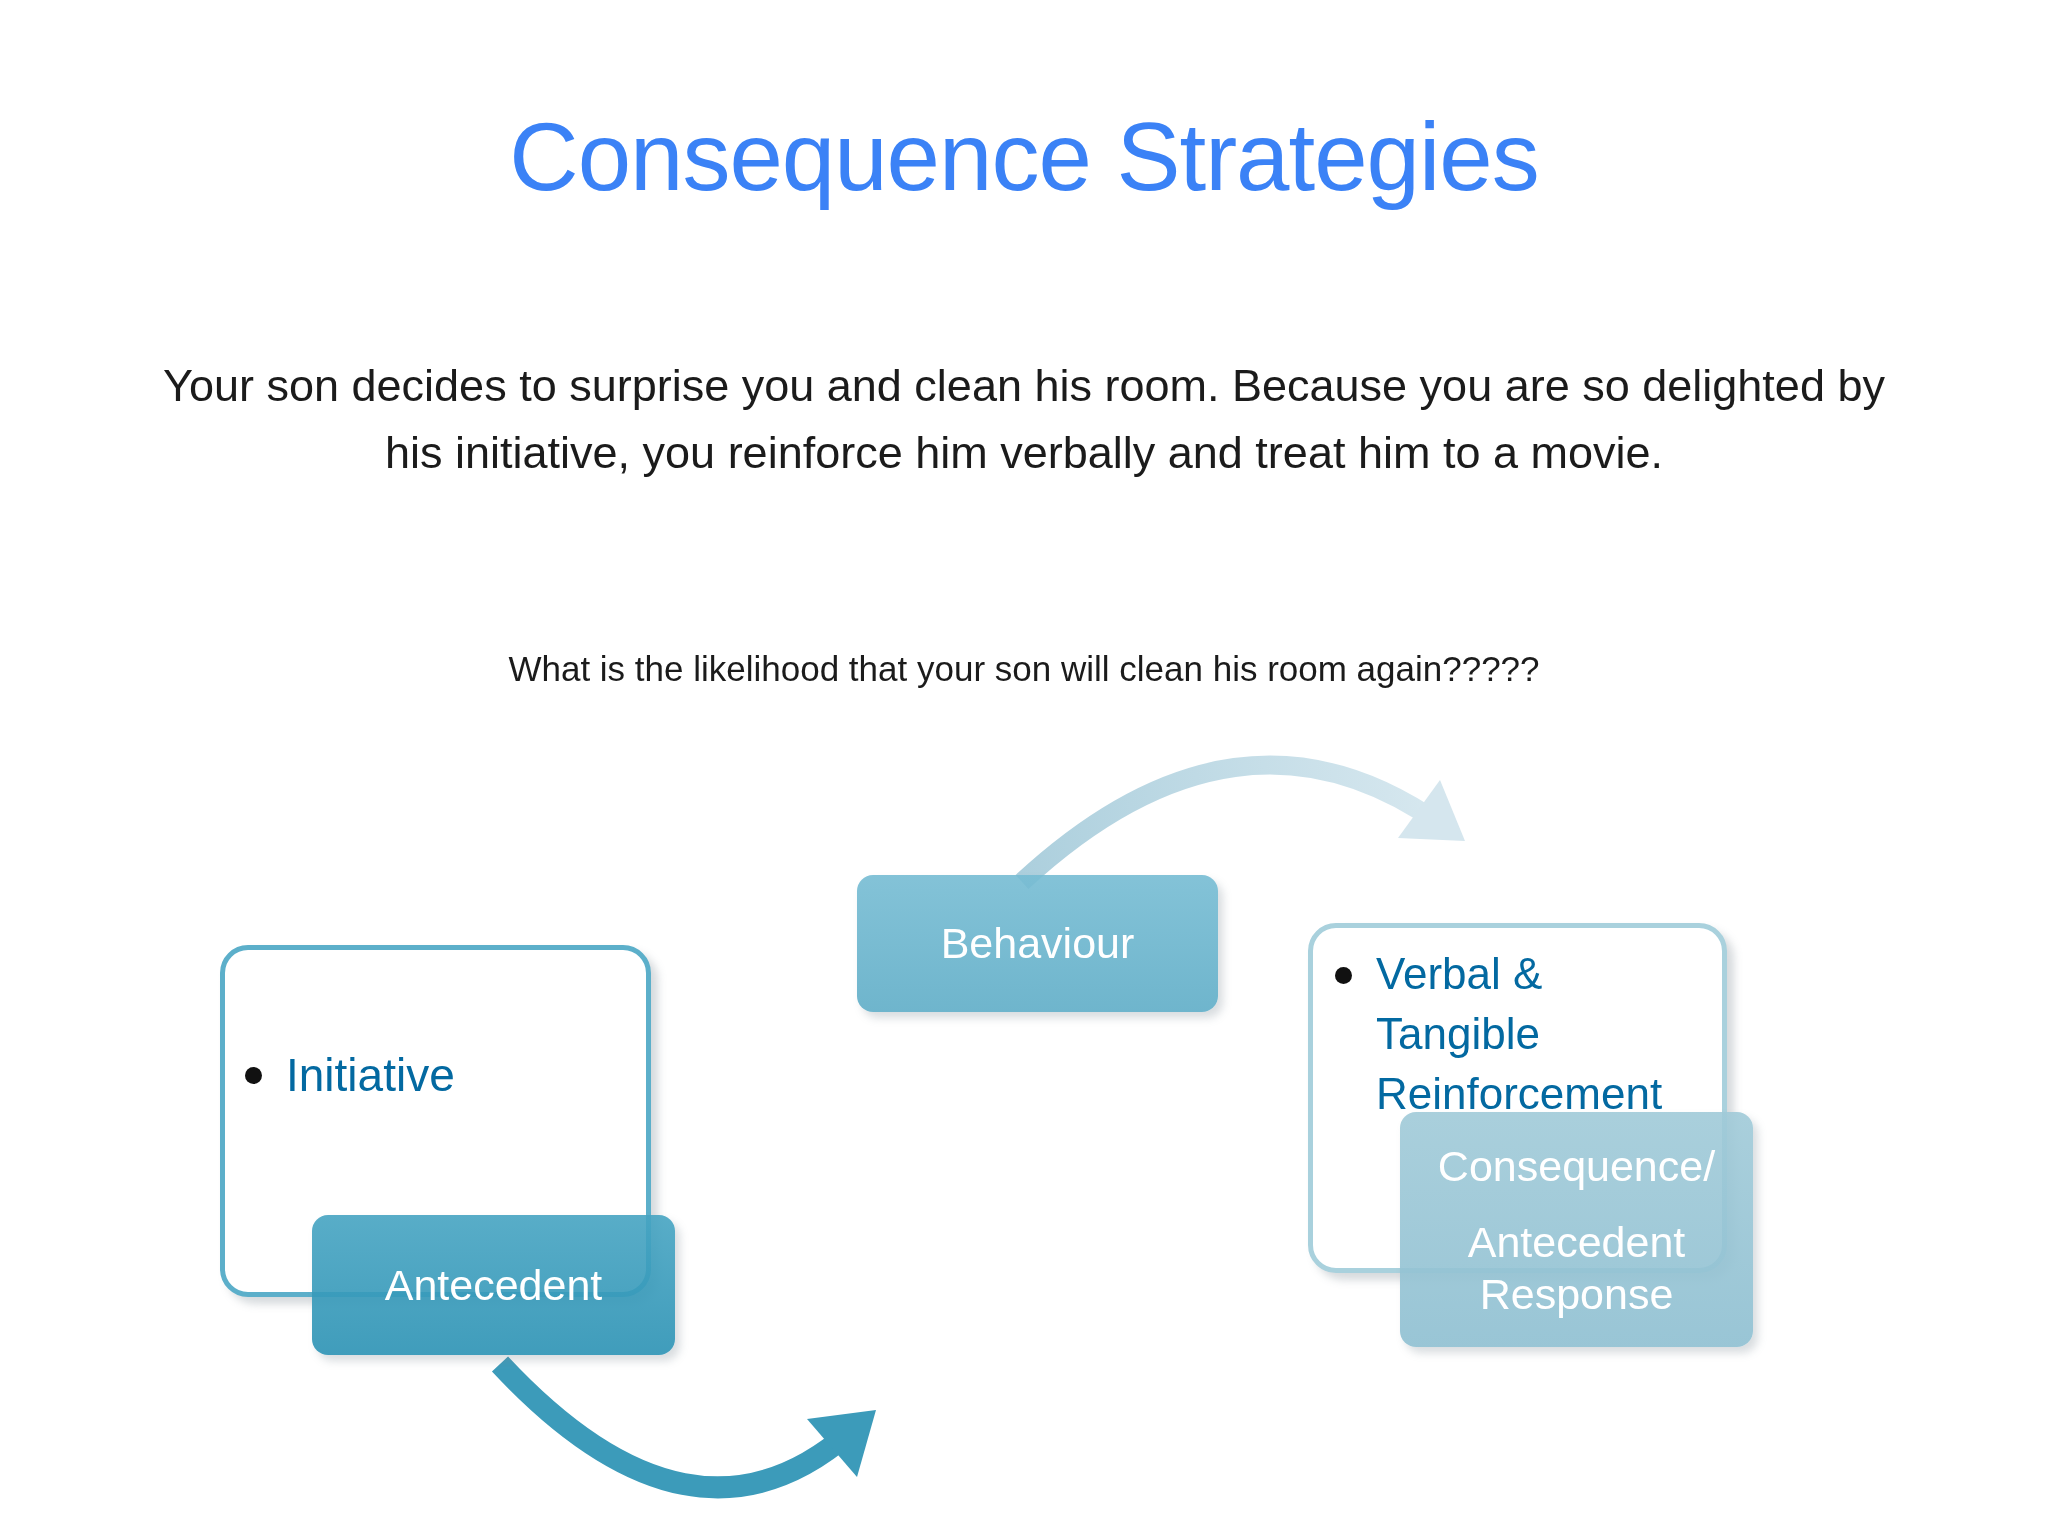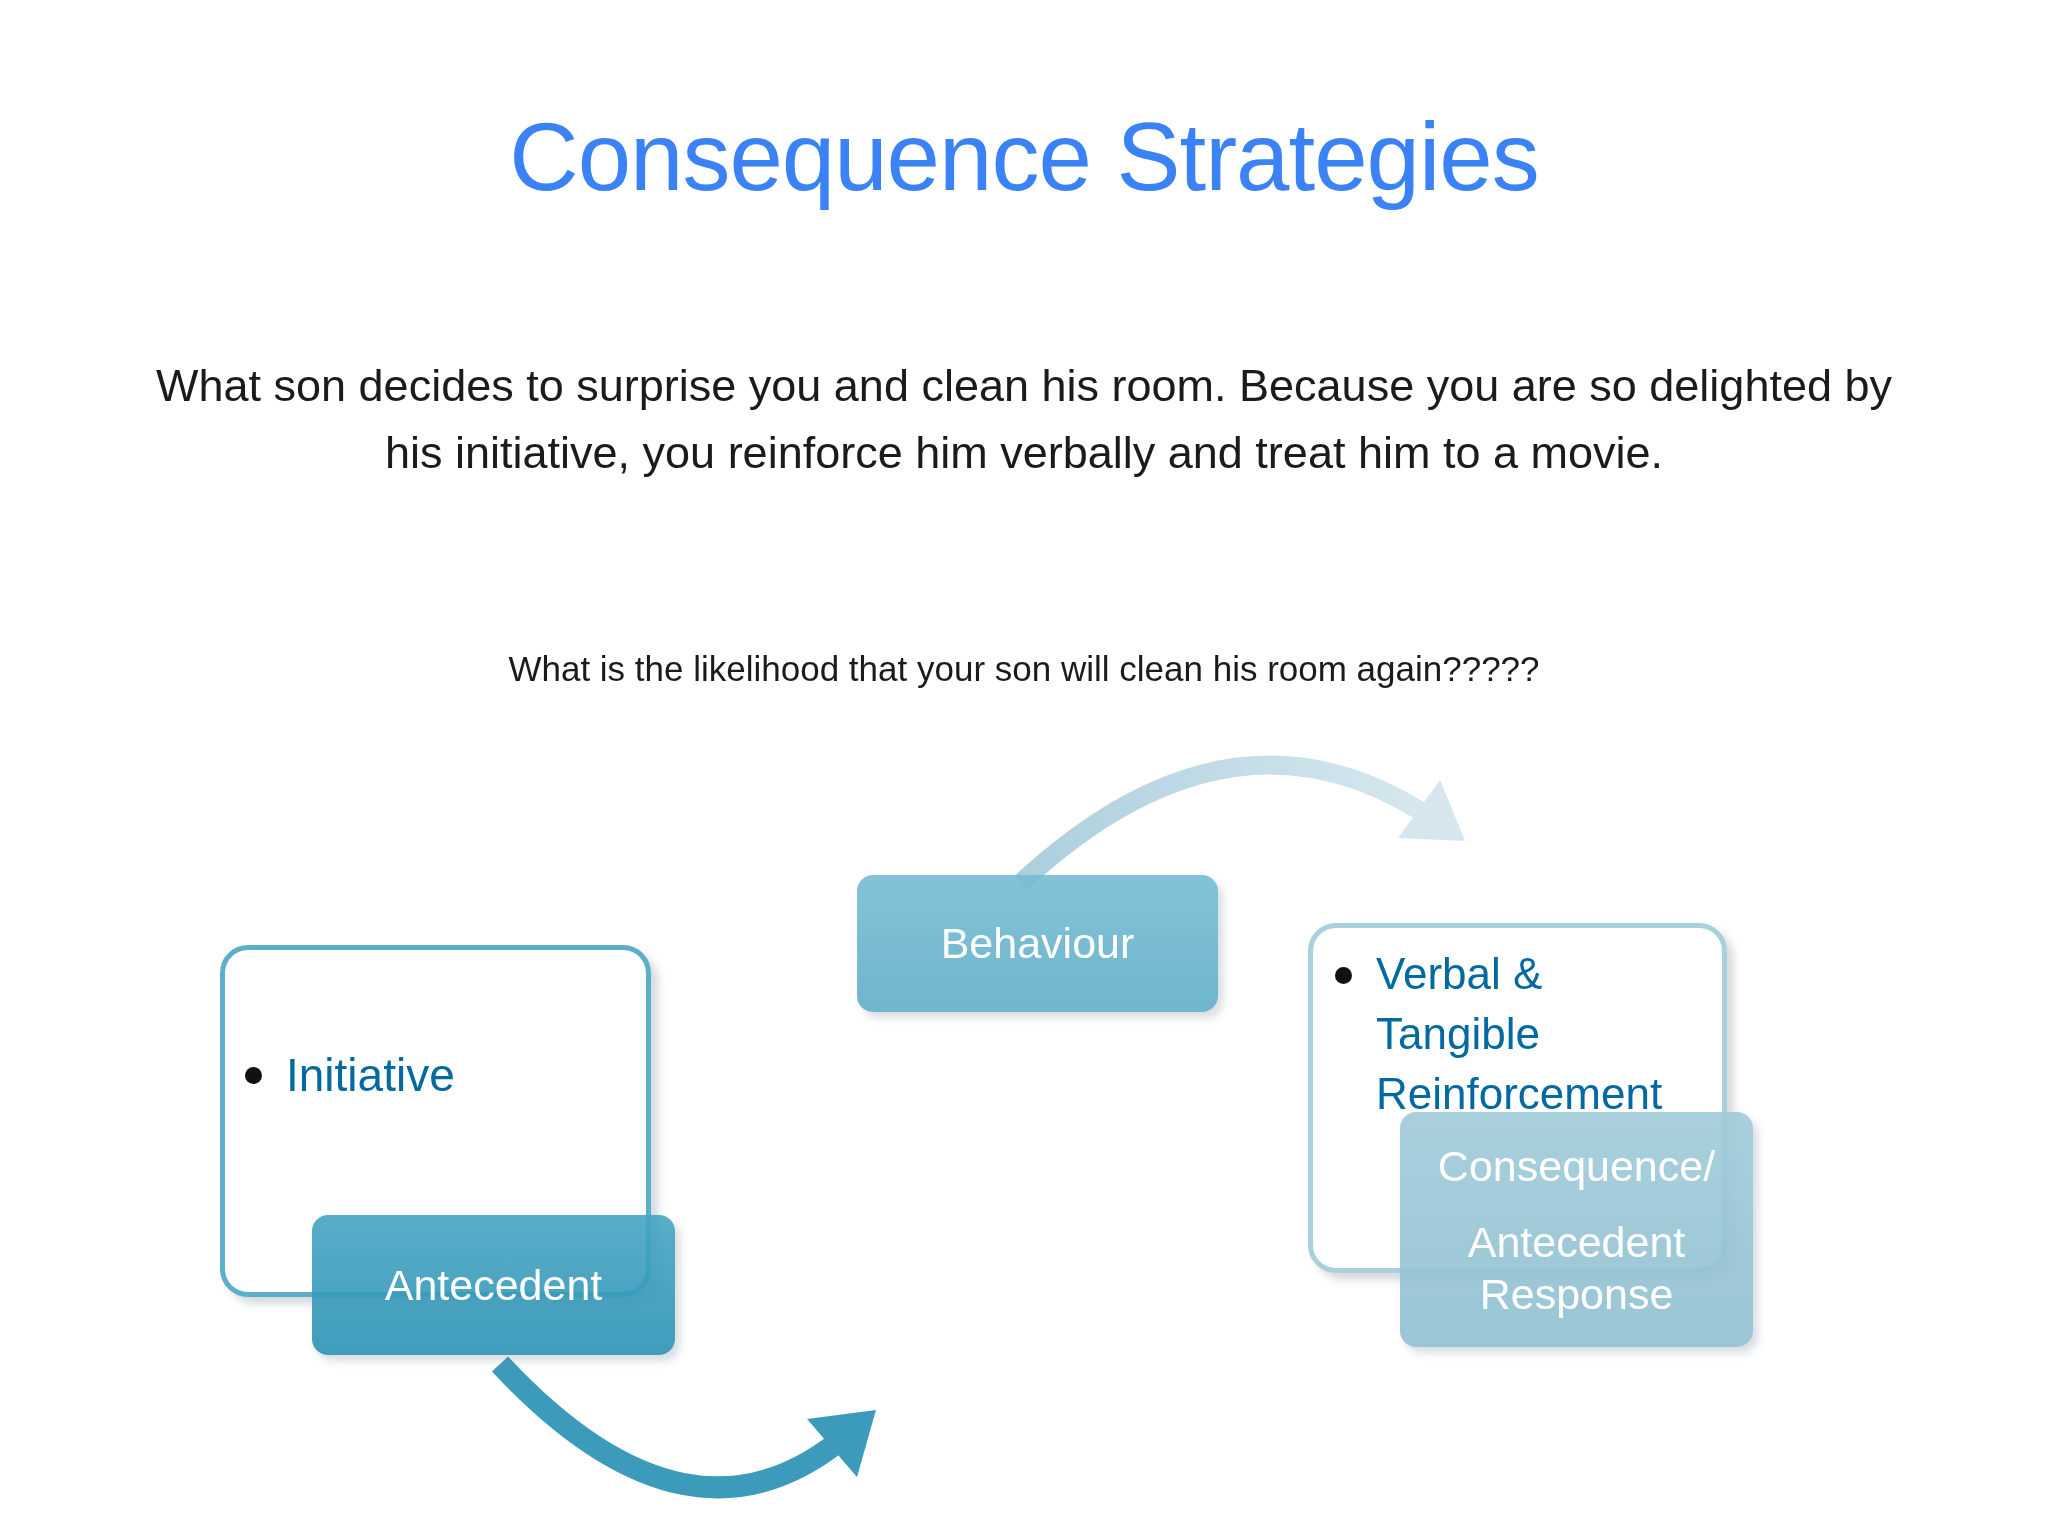--- a/index.html
+++ b/index.html
@@ -86,21 +86,21 @@
   .fbox-c p + p{margin-top:24px;}
   .fbox-c .wrap-narrow{width:280px;margin-left:auto;margin-right:auto;}
 </style>
 </head>
 <body>
 
 <div class="slide">
 
   <div class="title">Consequence Strategies</div>
 
-  <div class="scenario">What son decides to surprise you and clean his room. Because you are so delighted by his initiative, you reinforce him verbally and treat him to a movie.</div>
+  <div class="scenario">Your son decides to surprise you and clean his room. Because you are so delighted by his initiative, you reinforce him verbally and treat him to a movie.</div>
 
   <div class="question">What is the likelihood that your son will clean his room again?????</div>
 
   <div class="obox strong obox-1">
     <div class="bullet-row bullet-1">
       <span class="bullet-dot"></span>
       <span class="bullet-text">Initiative</span>
     </div>
   </div>
 

